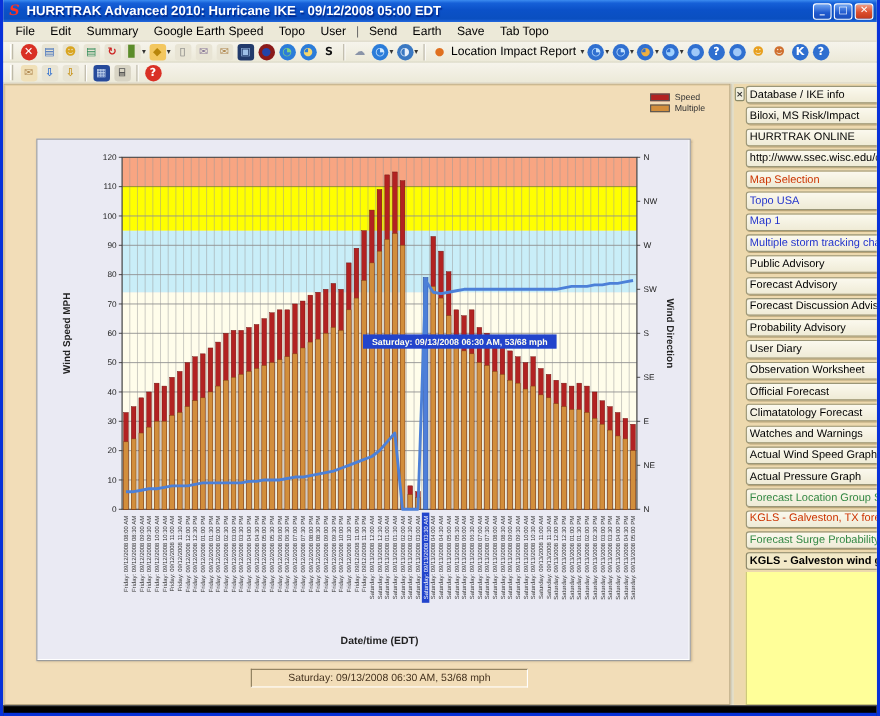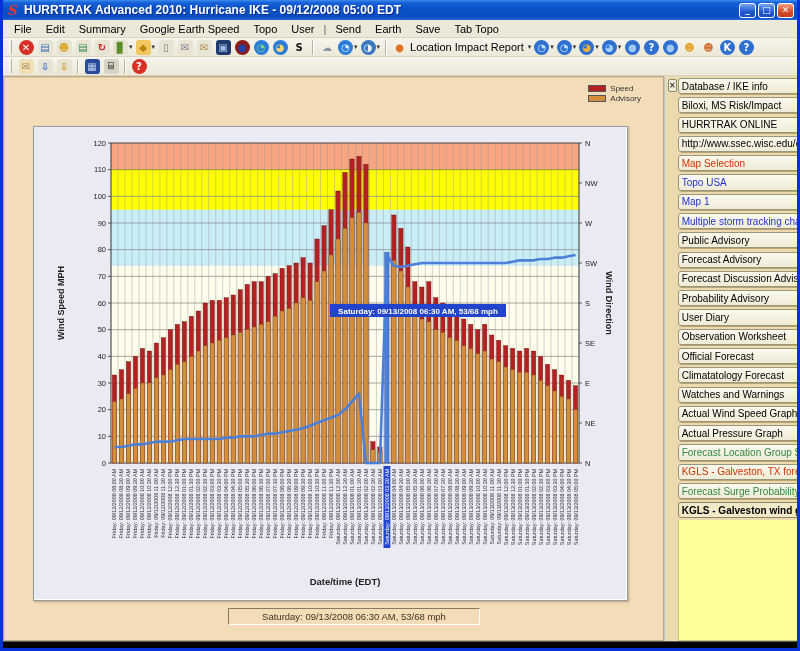--- a/index.html
+++ b/index.html
@@ -224,21 +224,21 @@
 
   <div class="content">
     <div class="main">
       <div class="legend">
           <div class="legend-row">
             <span class="legend-swatch" style="background: rgb(178, 34, 34);"></span>
             <span class="legend-label">Speed</span>
           </div>
           <div class="legend-row">
             <span class="legend-swatch" style="background: rgb(210, 142, 60);"></span>
-            <span class="legend-label">Advisory</span>
+            <span class="legend-label">Multiple</span>
           </div>
         </div>
       <div class="chart-panel">
         <svg id="chart-svg" width="593" height="473" viewBox="0 0 593 473">
             <rect x="77" y="138.66666666666666" width="468" height="197.33333333333334" fill="#FFFDEB"></rect>
             <rect x="77" y="82.66666666666669" width="468" height="55.99999999999997" fill="#C9EEF8"></rect>
             <rect x="77" y="42.666666666666686" width="468" height="40" fill="#FFFF00"></rect>
             <rect x="77" y="16" width="468" height="26.666666666666686" fill="#F8A582"></rect>
             <line x1="77" y1="16" x2="77" y2="336" stroke="#9a9a9a" stroke-width="0.45"></line>
             <line x1="83.98507462686567" y1="16" x2="83.98507462686567" y2="336" stroke="#9a9a9a" stroke-width="0.45"></line>

